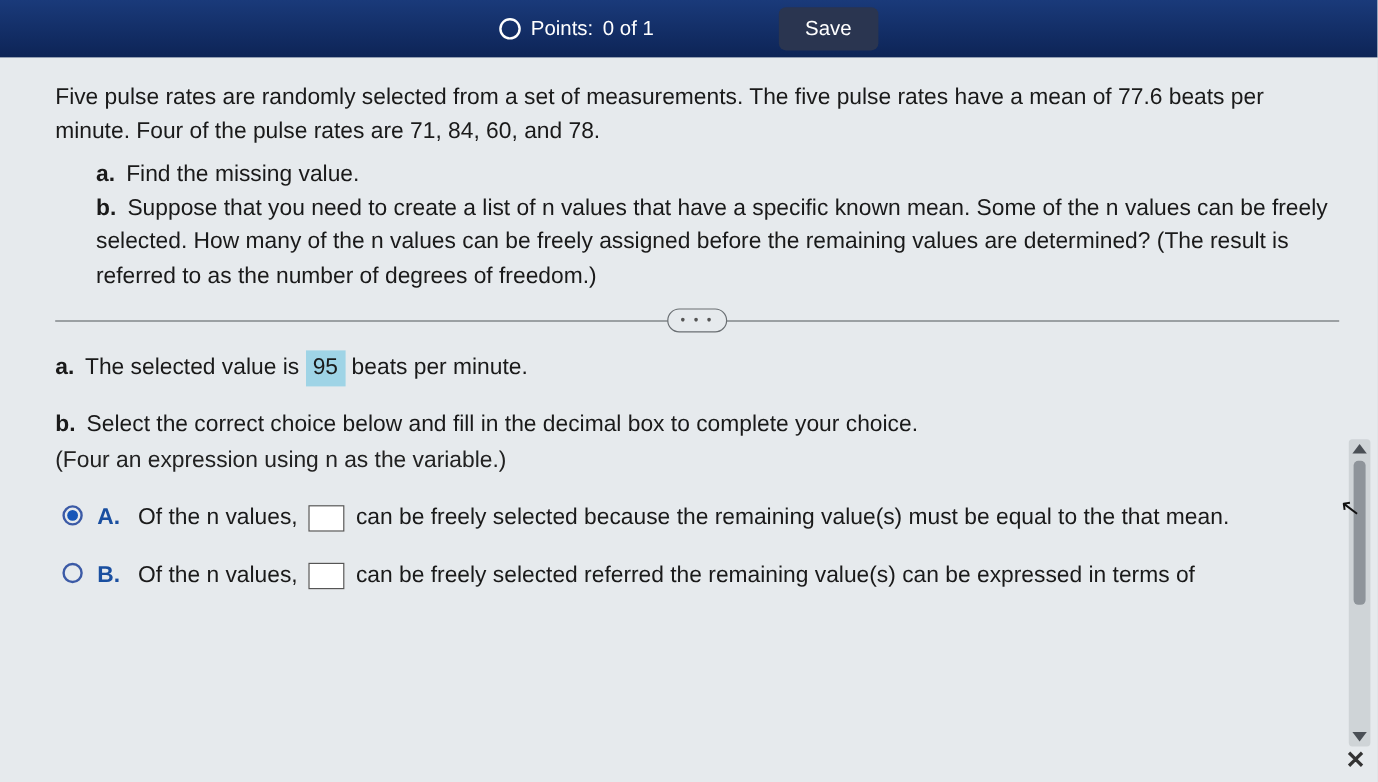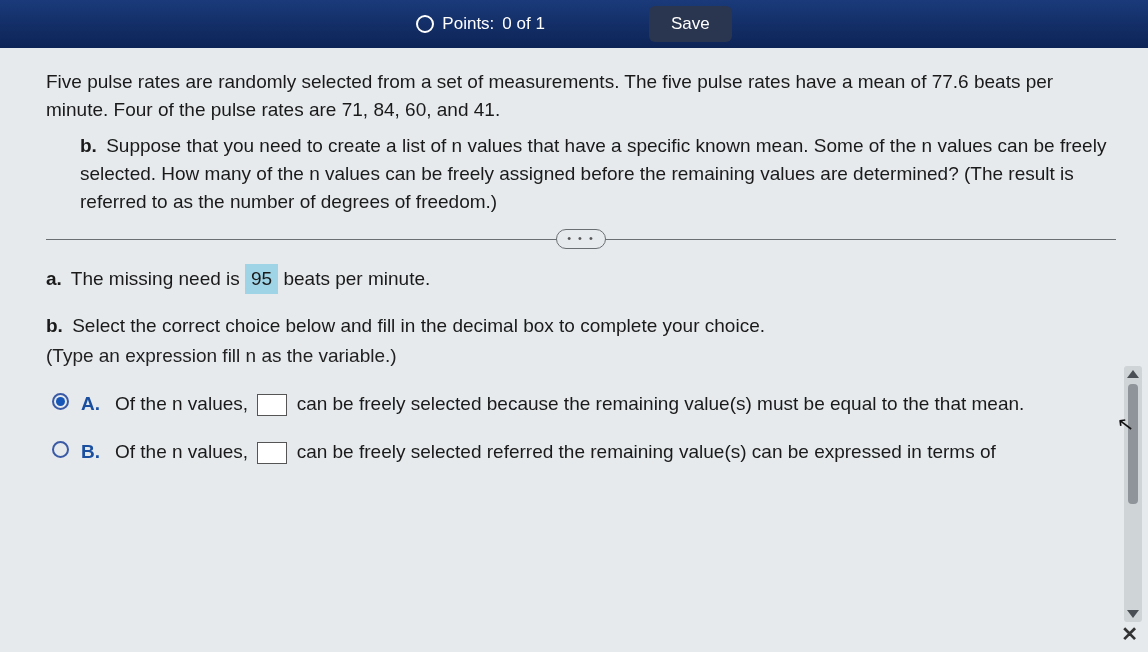--- a/index.html
+++ b/index.html
@@ -153,42 +153,46 @@
   <div class="points-wrap">
     <span class="circle"></span>
     <span>Points:</span>
     <span>0 of 1</span>
   </div>
   <button class="save-btn">Save</button>
 </div>
 
 <div class="content">
 
-  <div class="question-text">Five pulse rates are randomly selected from a set of measurements. The five pulse rates have a mean of 77.6 beats per minute. Four of the pulse rates are 71, 84, 60, and 41.</div>
+  <div class="question-text">Five pulse rates are randomly selected from a set of measurements. The five pulse rates have a mean of 77.6 beats per minute. Four of the pulse rates are 71, 84, 60, and 78.</div>
+  <div class="sub">
+    <span class="lbl">a.</span>
+    <span>Find the missing value.</span>
+  </div>
   <div class="sub">
     <span class="lbl">b.</span>
     <span>Suppose that you need to create a list of n values that have a specific known mean. Some of the n values can be freely selected. How many of the n values can be freely assigned before the remaining values are determined? (The result is referred to as the number of degrees of freedom.)</span>
   </div>
 
   <div class="divider-wrap">
     <hr class="divider">
     <div class="expand-pill">• • •</div>
   </div>
 
   <div class="ans-section">
     <span class="ans-label">a.</span>
-    <span>The missing need is</span>
+    <span>The selected value is</span>
     <span class="inline-answer">95</span>
     <span>beats per minute.</span>
   </div>
 
   <div class="ans-section">
     <span class="ans-label">b.</span>
     <span>Select the correct choice below and fill in the decimal box to complete your choice.</span>
-    <div class="hint">(Type an expression fill n as the variable.)</div>
+    <div class="hint">(Four an expression using n as the variable.)</div>
 
     <div class="choices">
       <div class="choice-row">
         <span class="radio checked"></span>
         <span class="choice-letter">A.</span>
         <span class="choice-body">
           <span>Of the n values,</span>
           <span class="blank-box"></span>
           <span>can be freely selected because the remaining value(s) must be equal to the that mean.</span>
         </span>

